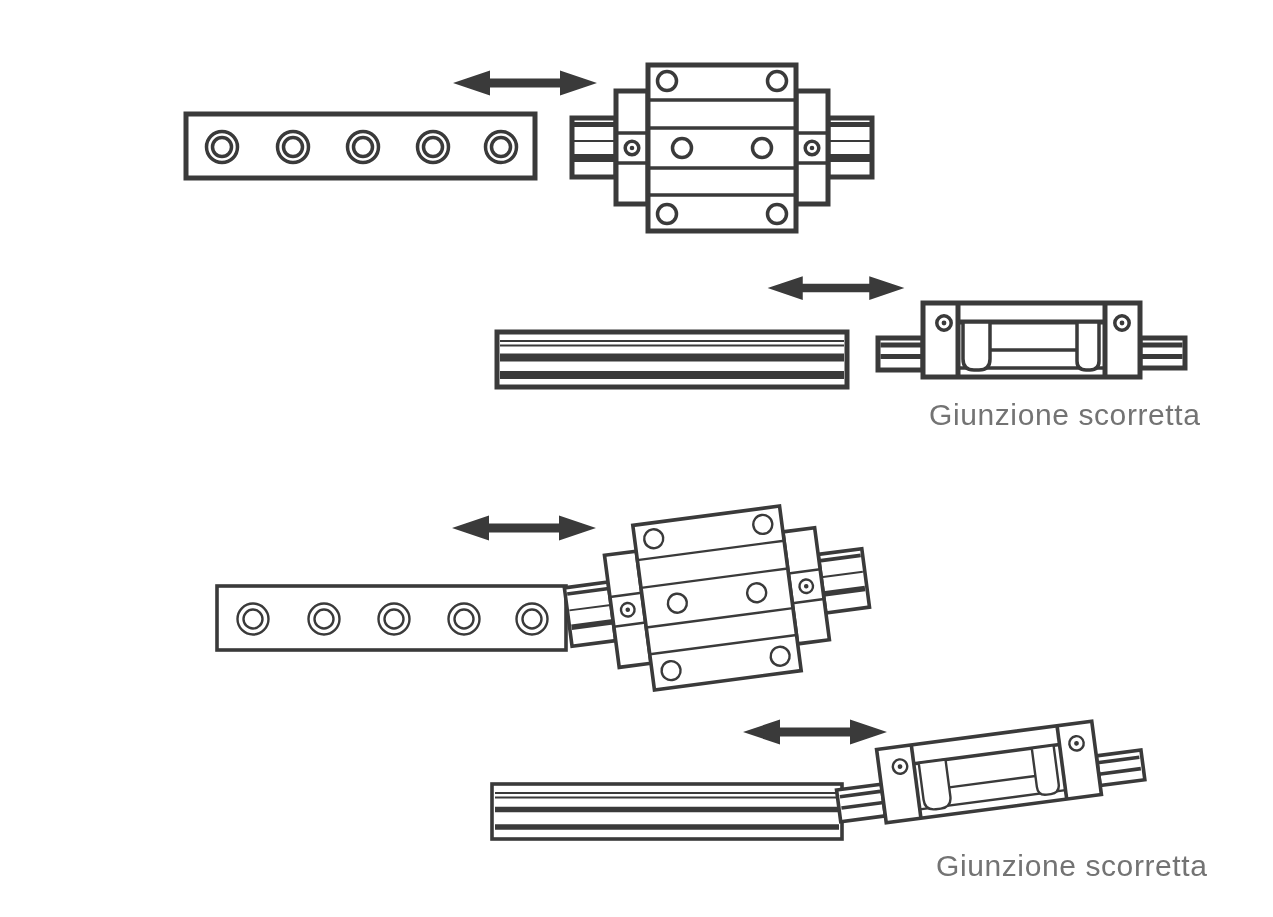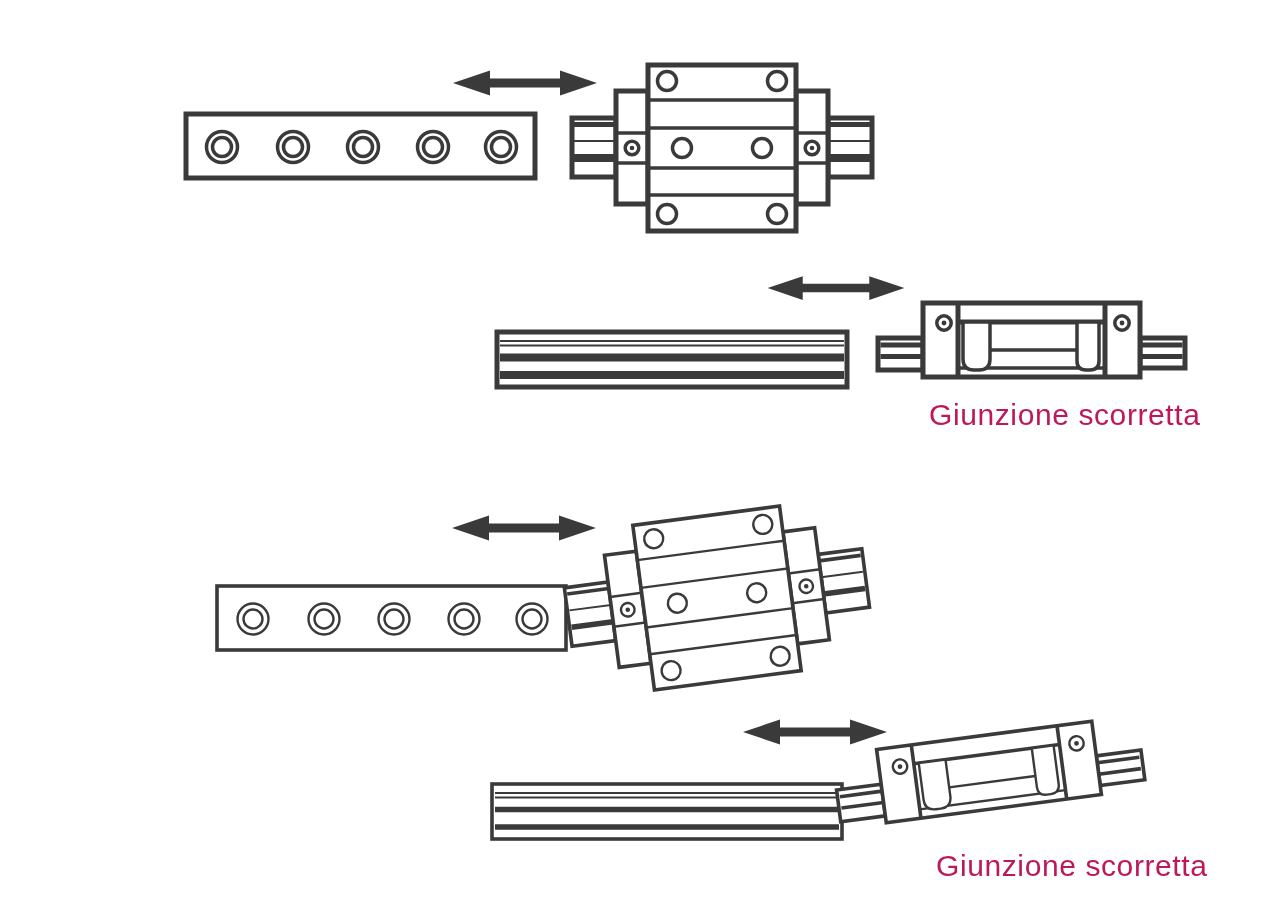--- a/index.html
+++ b/index.html
@@ -9,21 +9,21 @@
     height: 917px;
     background: #ffffff;
     overflow: hidden;
     font-family: "Liberation Sans", sans-serif;
   }
   .caption {
     position: absolute;
     font-size: 30px;
     line-height: 36px;
     letter-spacing: 0.6px;
-    color: #be185d;
+    color: #737373;
     white-space: nowrap;
   }
   
   .weight-heavy { --swA: 5;   --swB: 3.5; --swC: 8;   }
   .weight-light { --swA: 3.6; --swB: 2.4; --swC: 5.5; }
 </style>
 </head>
 <body>
 
 <div class="canvas">

